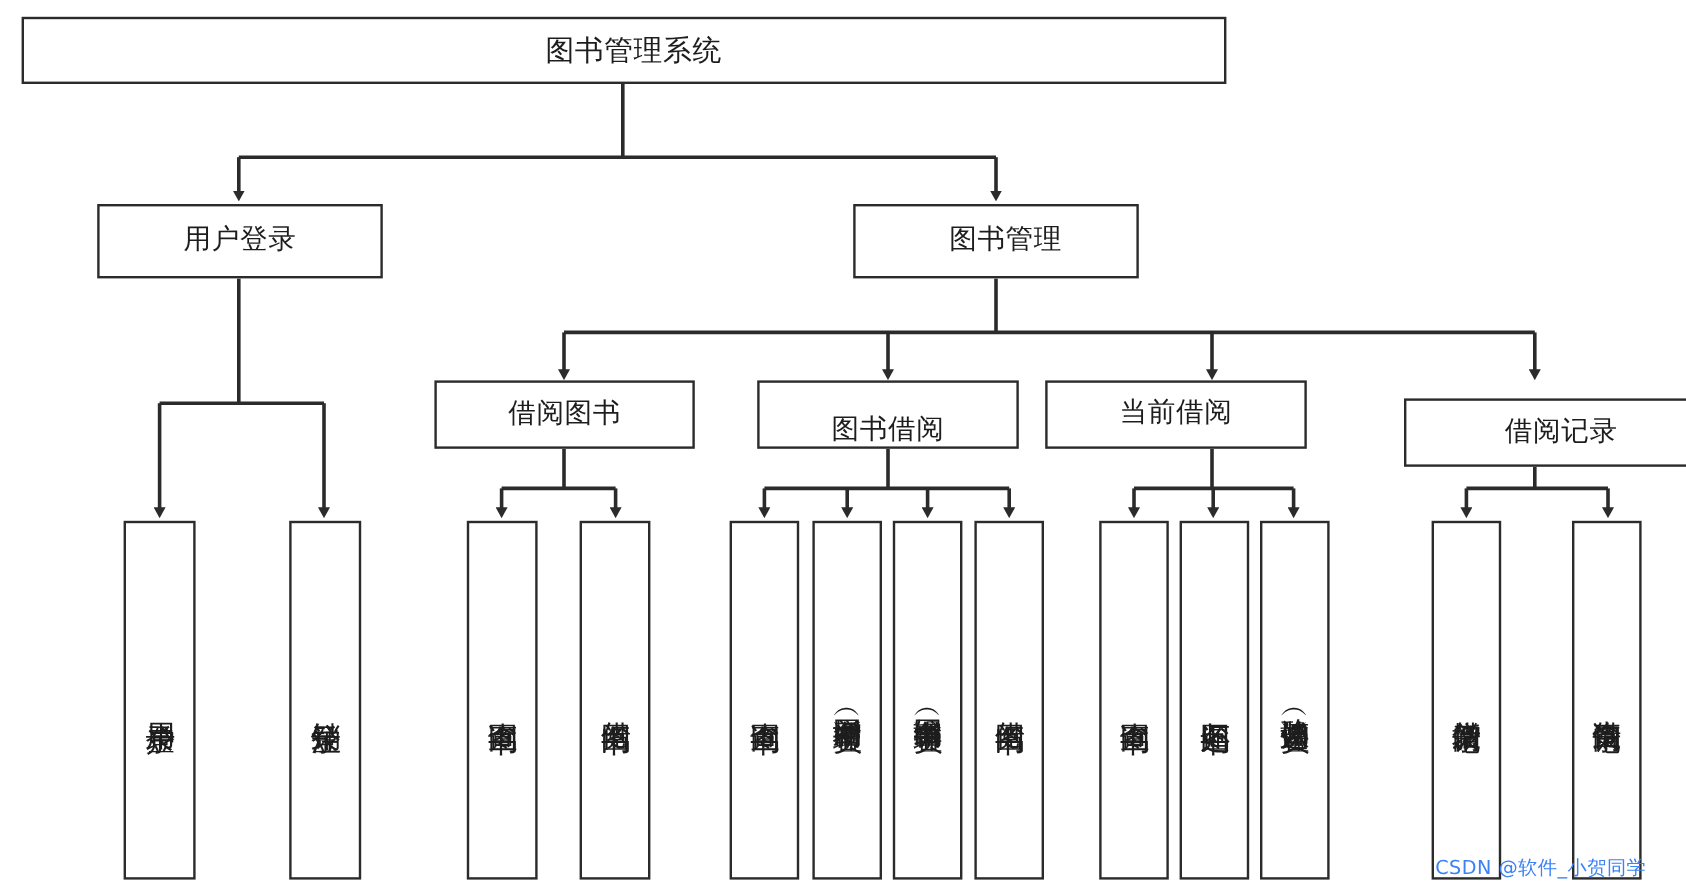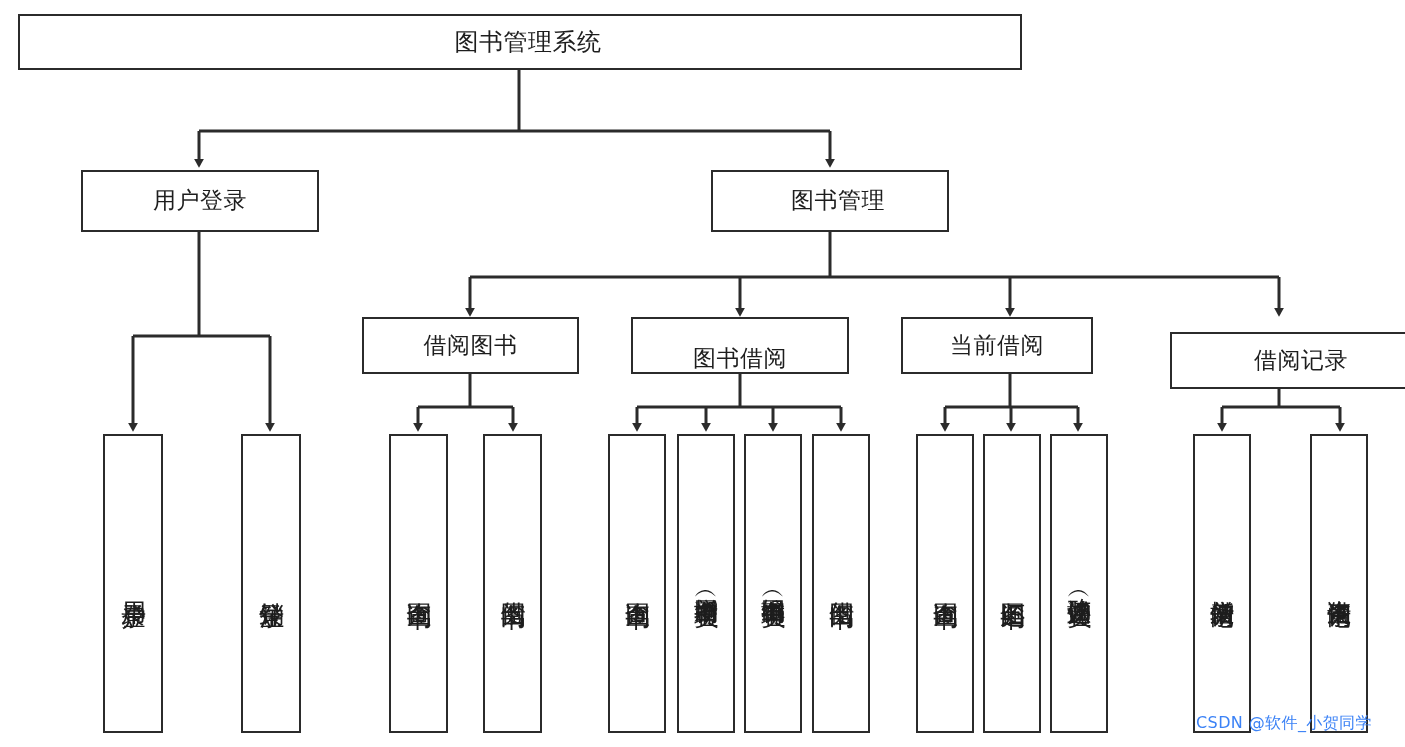--- a/index.html
+++ b/index.html
@@ -139,21 +139,21 @@
   <div class="node h" style="left:711px; top:170px; width:238px; height:62px;padding-left:16px;">
     <span class="lbl">图书管理</span>
   </div>
 
   <div class="node h" style="left:362px; top:317px; width:217px; height:57px;">
     <span class="lbl">借阅图书</span>
   </div>
   <div class="node h" style="left:631px; top:317px; width:218px; height:57px;align-items:flex-end;">
     <span class="lbl">图书借阅</span>
   </div>
-  <div class="node h" style="left:901px; top:317px; width:192px; height:57px;">
+  <div class="node h" style="left:871px; top:317px; width:218px; height:57px;font-family:Liberation Mono, monospace;">
     <span class="lbl">当前借阅</span>
   </div>
   <div class="node h" style="left:1170px; top:332px; width:262px; height:57px;">
     <span class="lbl">借阅记录</span>
   </div>
 
   <div class="node v" style="left:103px; top:434px; width:60px; height:299px;">
     <span class="lbl">用户登录</span>
   </div>
   <div class="node v" style="left:241px; top:434px; width:60px; height:299px;">

